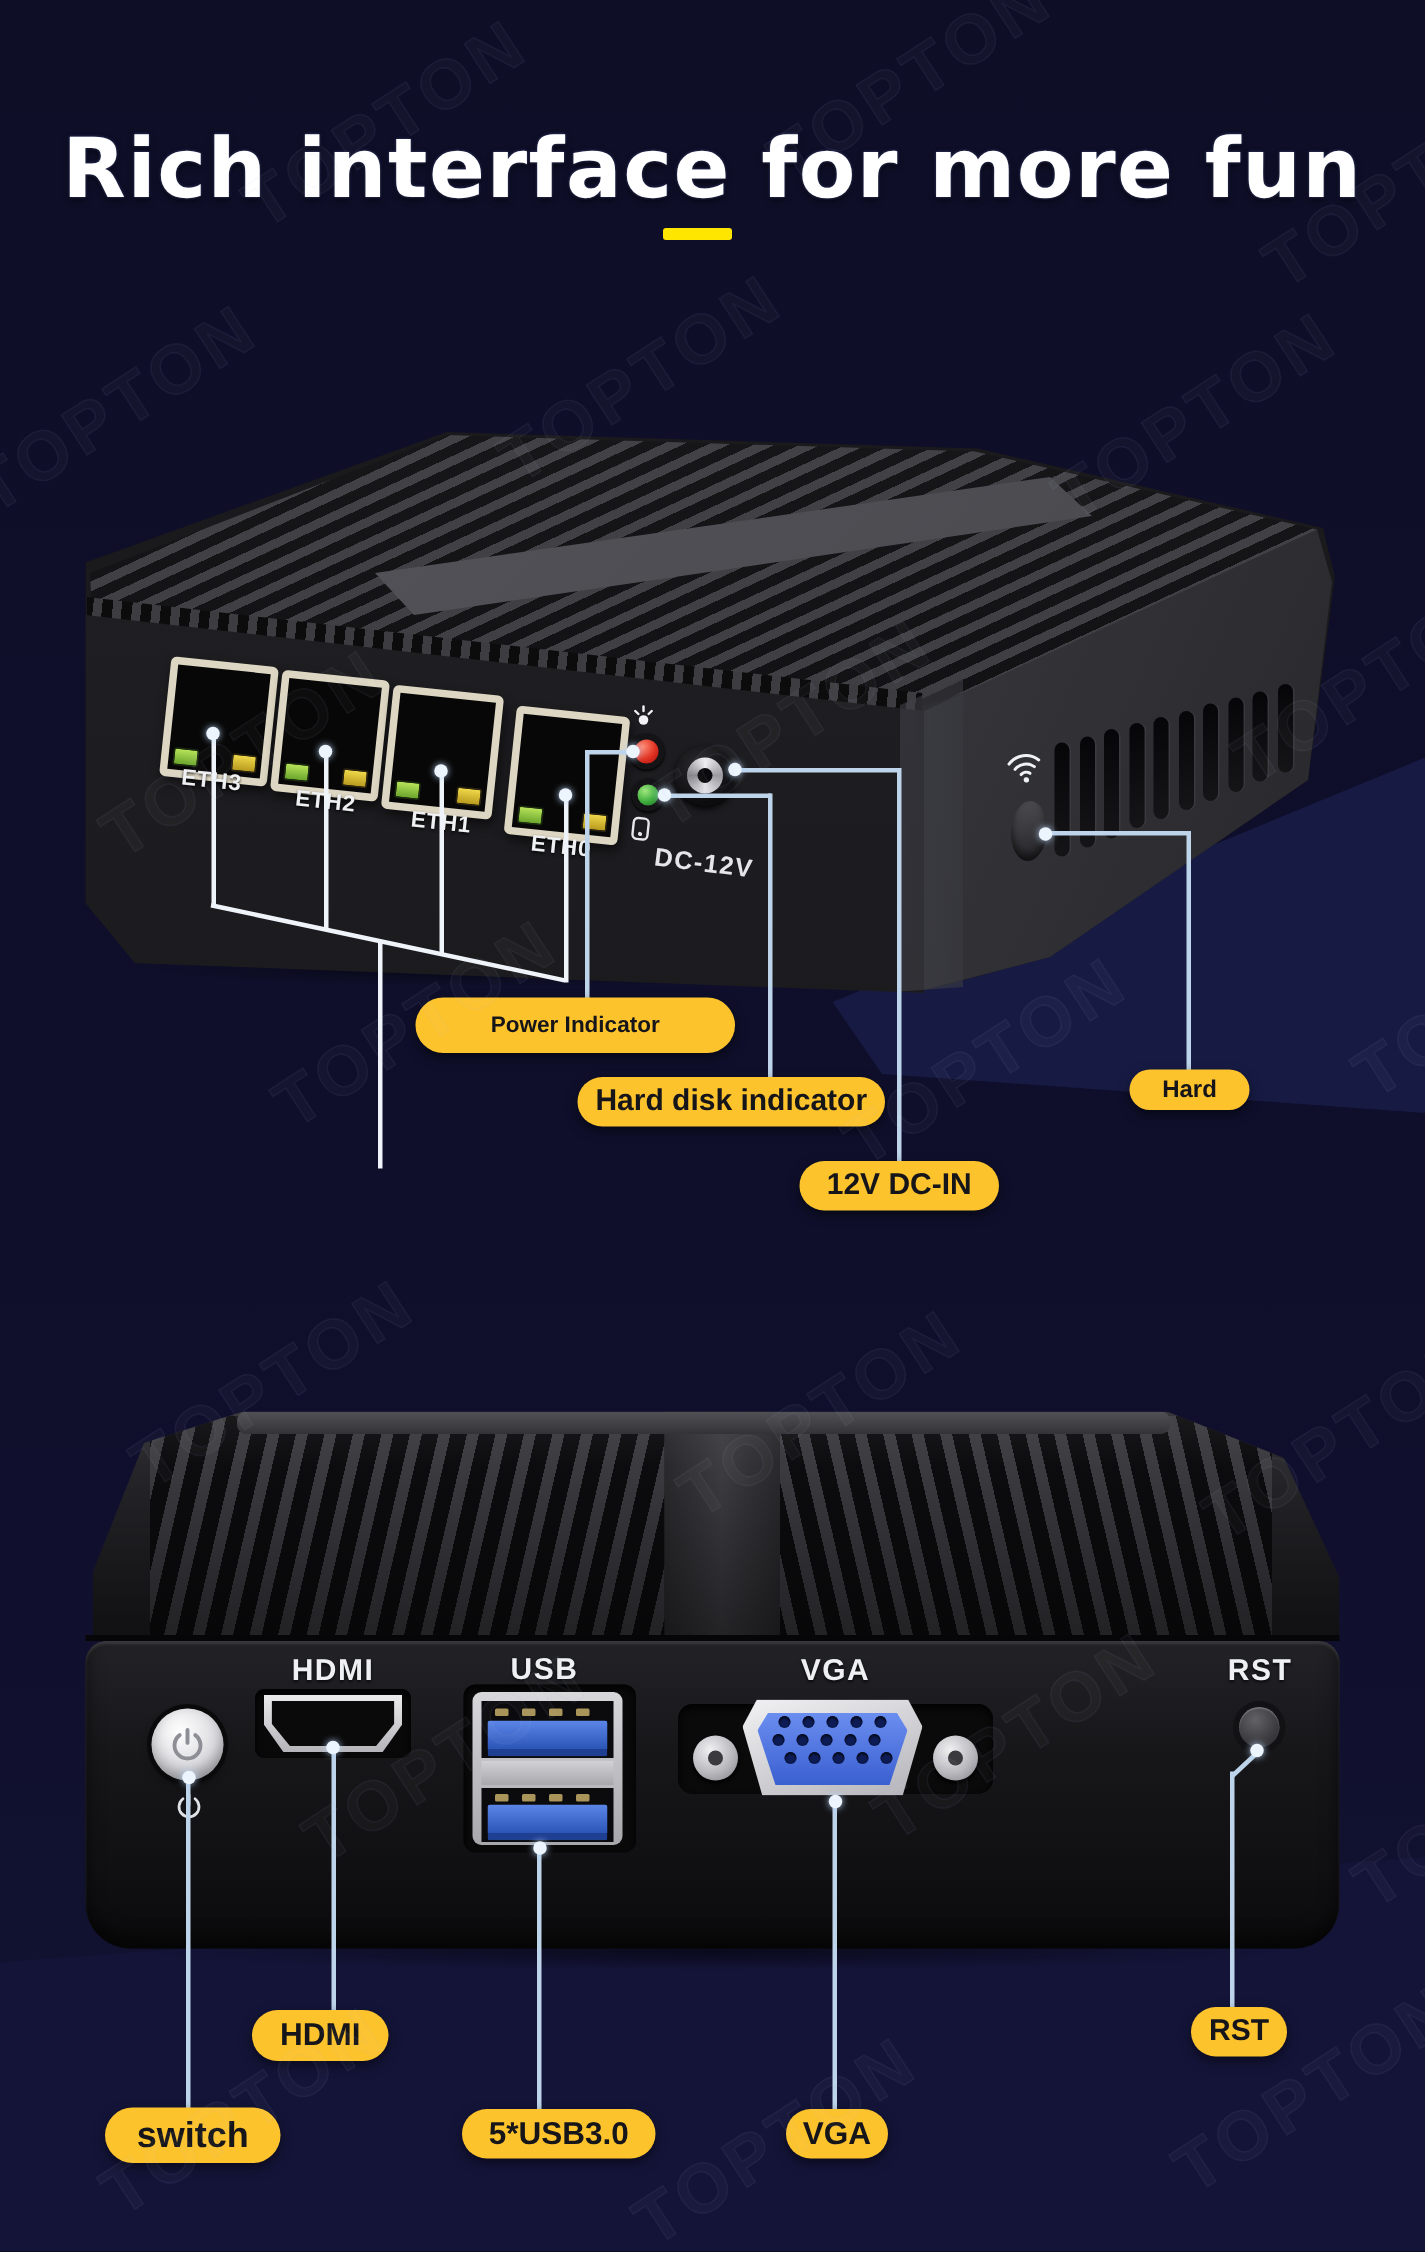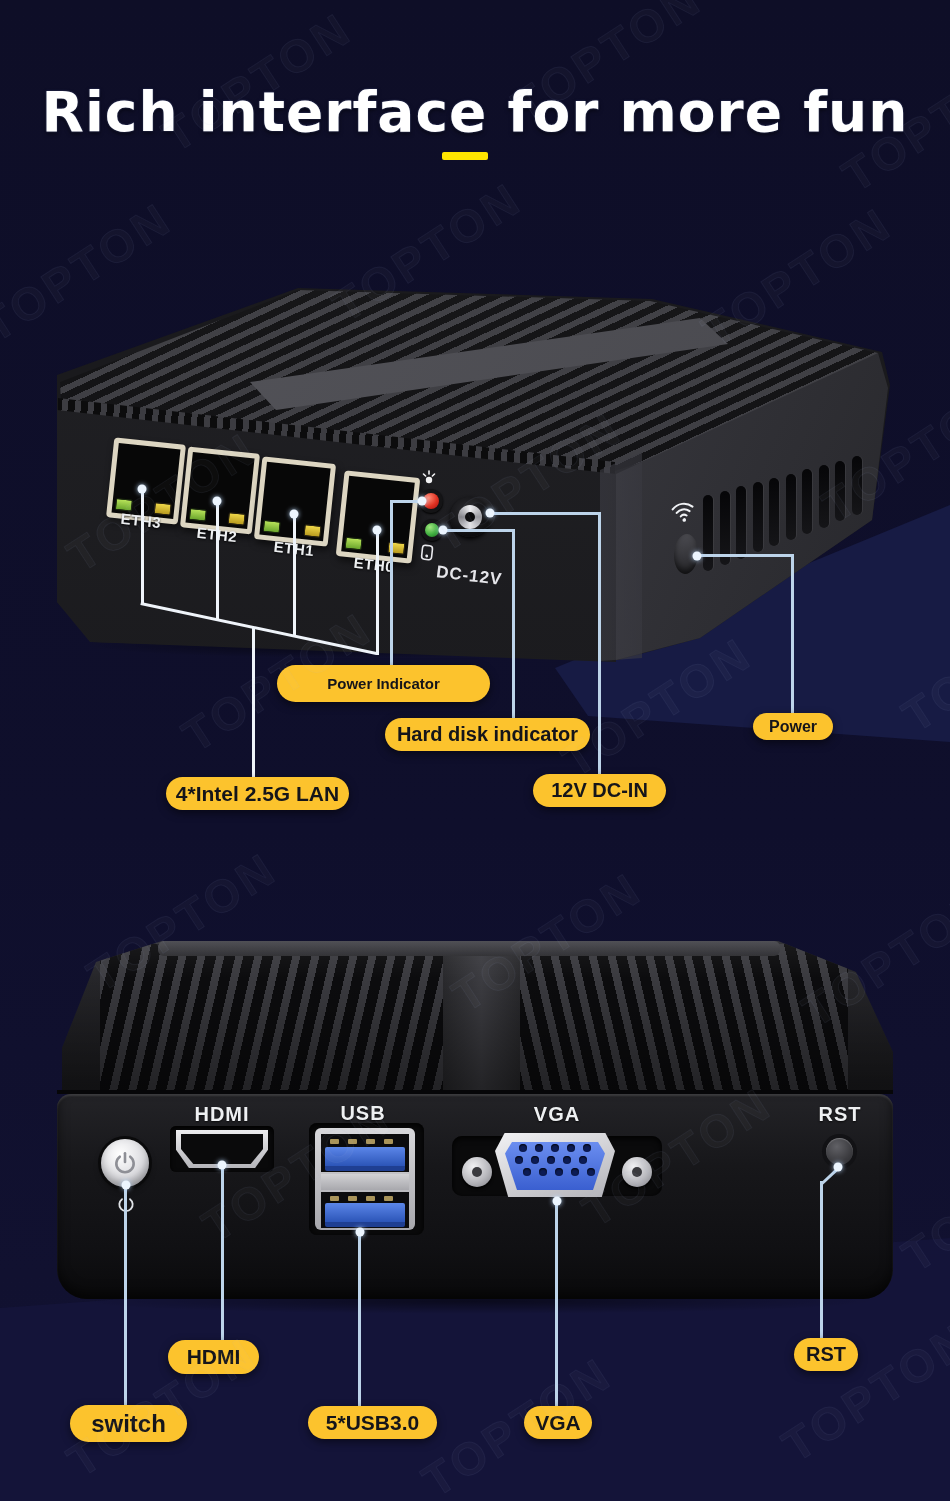--- a/index.html
+++ b/index.html
@@ -190,23 +190,22 @@
   <div class="cdot" style="left:217px;top:501px;"></div>
   <div class="cdot" style="left:294px;top:514px;"></div>
   <div class="cdot" style="left:377px;top:530px;"></div>
   <div class="cdot" style="left:422px;top:501px;"></div>
   <div class="cdot" style="left:443px;top:530px;"></div>
   <div class="cdot" style="left:490px;top:513px;"></div>
   <div class="cdot" style="left:697px;top:556px;"></div>
 
   <div class="pill" style="left:277px;top:665px;width:213px;height:37px;font-size:15px;">Power Indicator</div>
   <div class="pill" style="left:385px;top:718px;width:205px;height:33px;font-size:20px;">Hard disk indicator</div>
-  <div class="pill" style="left:166px;top:777px;width:183px;height:33px;font-size:21px;">4*Intel 2.5G LAN</div>
   <div class="pill" style="left:533px;top:774px;width:133px;height:33px;font-size:20px;">12V DC-IN</div>
-  <div class="pill" style="left:753px;top:713px;width:80px;height:27px;font-size:16px;">Power</div>
+  <div class="pill" style="left:753px;top:713px;width:80px;height:27px;font-size:16px;">Hard</div>
 
   <div class="abs" style="left:70px;top:1288px;width:810px;height:26px;background:radial-gradient(ellipse,rgba(0,0,0,.5),transparent 70%);z-index:9;"></div>
 
   <div id="hs">
     <div class="finwrap" style="left:38px;width:343px;">
       <div class="fins" style="left:-50px;width:443px;transform:skewX(-13deg);"></div>
     </div>
     <div class="finwrap" style="left:458px;width:328px;">
       <div class="fins" style="left:-50px;width:428px;transform:skewX(13deg);"></div>
     </div>

